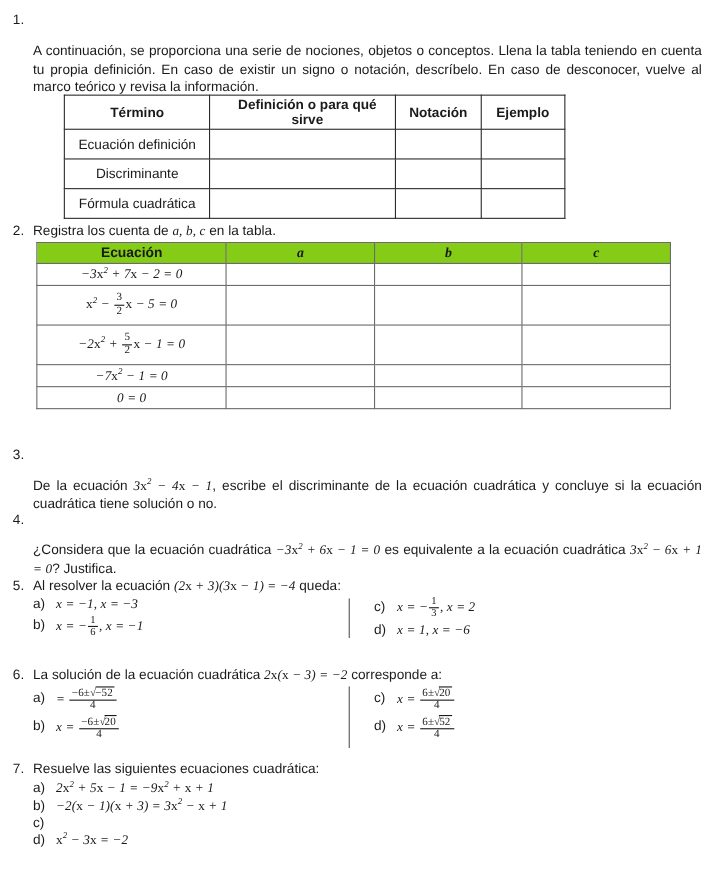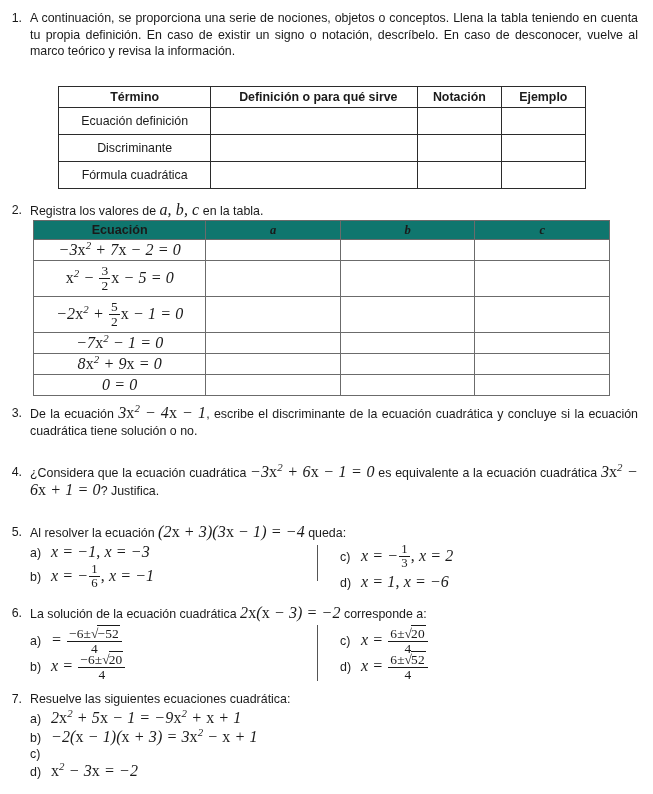--- a/index.html
+++ b/index.html
@@ -38,32 +38,33 @@
     font-size: 12.4px;
     line-height: 16.5px;
   }
   .item-body {
     flex: 1;
   }
   .para {
     text-align: justify;
     line-height: 16.5px;
     font-size: 12.4px;
+    margin-top: 28px;
   }
   .para-left {
     text-align: left;
     line-height: 16.5px;
     font-size: 12.4px;
   }
 
   
   .m {
     font-family: "Liberation Serif", "DejaVu Serif", serif;
     font-style: italic;
-    font-size: 16px;
+    font-size: 12px;
     letter-spacing: .1px;
   }
   .m .n, .m .op {
     font-style: normal;
   }
   .m sup {
     font-size: 0.68em;
     font-style: italic;
     vertical-align: super;
     line-height: 0;
@@ -115,42 +116,42 @@
   table.tbl th {
     font-weight: bold;
     text-align: center;
   }
 
   
   #table-terminos {
     position: absolute;
     left: 58px;
     top: 86px;
-    width: 528px;
+    width: 456px;
   }
   #table-terminos th { height: 18px; }
   #table-terminos td { height: 24px; }
   #table-terminos .c-term  { width: 155px; text-align: center; }
   #table-terminos .c-def   { width: 212px; padding-left: 12px; }
   #table-terminos .c-not   { width: 78px; }
   #table-terminos .c-ej    { width: 80px; }
 
   
   #table-abc {
     position: absolute;
     left: 33px;
     top: 220px;
     width: 577px;
     border: 1px solid #6b6b6b;
   }
   #table-abc td, #table-abc th {
     border: 1px solid #6b6b6b;
   }
   #table-abc th {
-    background: #0f766e;
+    background: #84cc16;
     height: 16px;
     font-size: 12.6px;
   }
   #table-abc th.h-eq { width: 172px; }
   #table-abc th.h-a, #table-abc th.h-b, #table-abc th.h-c { width: 135px; }
   #table-abc td.eqcell {
     text-align: center;
     padding: 1px 4px;
   }
   #table-abc tr.r-simple td { height: 17px; }
@@ -227,21 +228,21 @@
         <td class="c-not"></td>
         <td class="c-ej"></td>
       </tr>
     </tbody>
   </table>
 
   <div class="blk" style="left:8px; top:202px; width:630px;">
     <div class="item">
       <div class="item-num">2.</div>
       <div class="item-body">
-        <div class="para-left"><span>Registra los valores de </span><span class="m">a, b, c</span><span> en la tabla.</span></div>
+        <div class="para-left"><span>Registra los cuenta de </span><span class="m">a, b, c</span><span> en la tabla.</span></div>
       </div>
     </div>
   </div>
 
   <table class="tbl" id="table-abc">
     <thead>
       <tr>
         <th class="h-eq">Ecuación</th>
         <th class="h-a m" style="font-weight:bold;">a</th>
         <th class="h-b m" style="font-weight:bold;">b</th>
@@ -276,28 +277,20 @@
       <tr class="r-simple">
         <td class="eqcell">
           <span class="m">−7<span class="n">x</span><sup>2</sup> − 1 = 0</span>
         </td>
         <td></td>
         <td></td>
         <td></td>
       </tr>
       <tr class="r-simple">
         <td class="eqcell">
-          <span class="m">8<span class="n">x</span><sup>2</sup> + 9<span class="n">x</span> = 0</span>
-        </td>
-        <td></td>
-        <td></td>
-        <td></td>
-      </tr>
-      <tr class="r-simple">
-        <td class="eqcell">
           <span class="m">0 = 0</span>
         </td>
         <td></td>
         <td></td>
         <td></td>
       </tr>
     </tbody>
   </table>
 
   <div class="blk" style="left:8px; top:405px; width:630px;">

